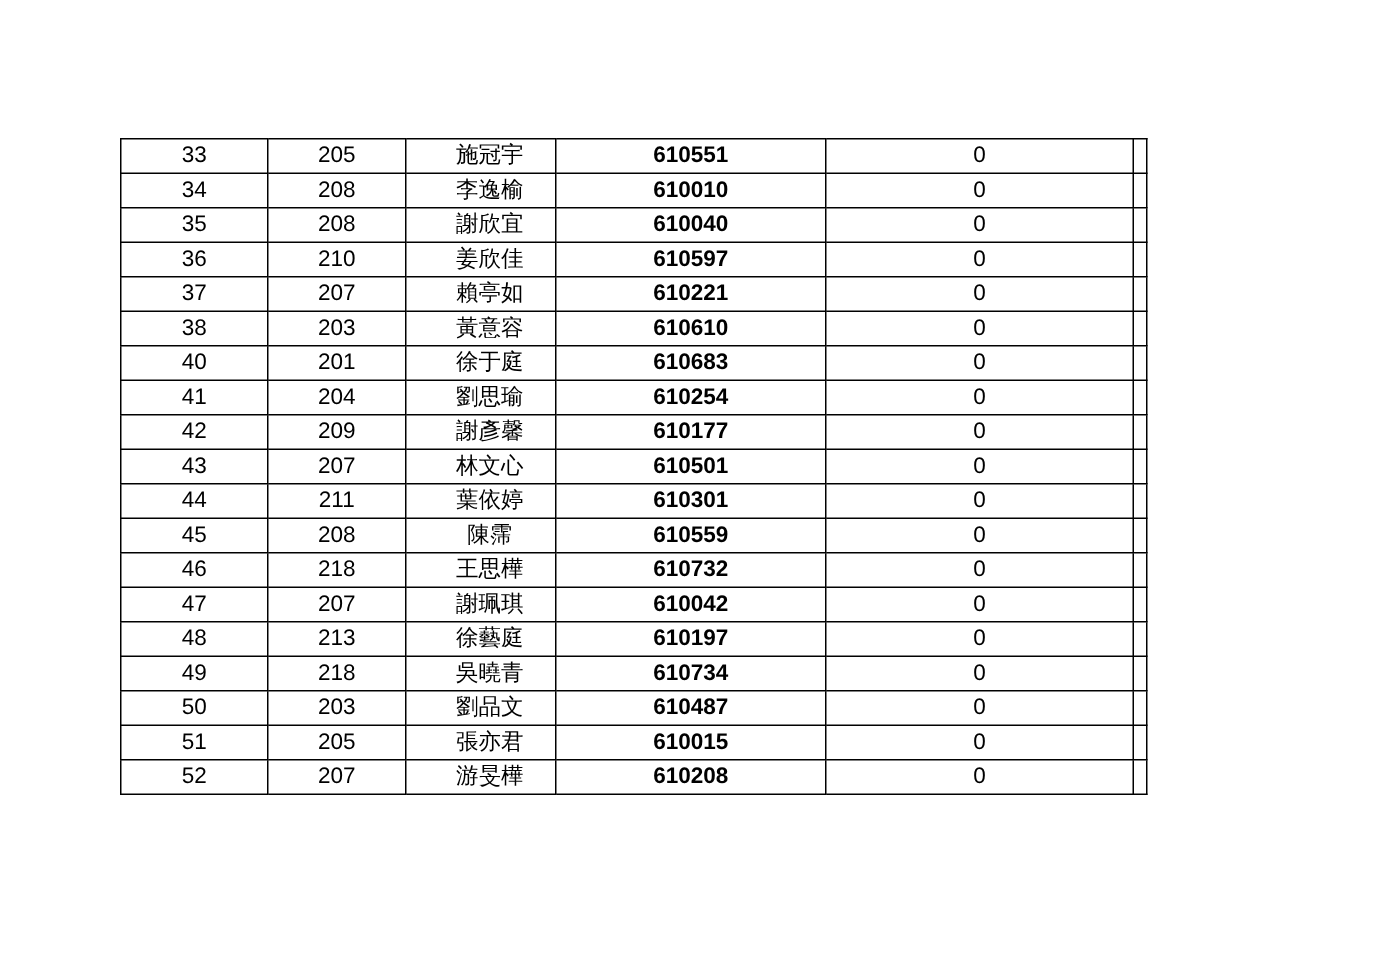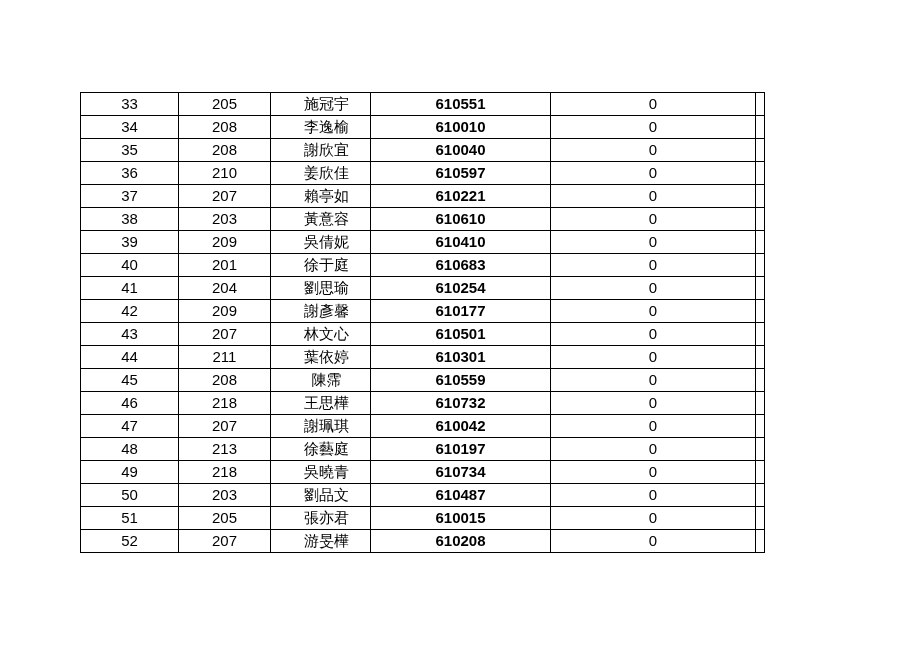--- a/index.html
+++ b/index.html
@@ -85,28 +85,20 @@
         </tr>
         <tr>
           <td class="c1">38</td>
           <td class="c2">203</td>
           <td class="c3">黃意容</td>
           <td class="c4">610610</td>
           <td class="c5">0</td>
           <td class="c6"></td>
         </tr>
         <tr>
-          <td class="c1">39</td>
-          <td class="c2">209</td>
-          <td class="c3">吳倩妮</td>
-          <td class="c4">610410</td>
-          <td class="c5">0</td>
-          <td class="c6"></td>
-        </tr>
-        <tr>
           <td class="c1">40</td>
           <td class="c2">201</td>
           <td class="c3">徐于庭</td>
           <td class="c4">610683</td>
           <td class="c5">0</td>
           <td class="c6"></td>
         </tr>
         <tr>
           <td class="c1">41</td>
           <td class="c2">204</td>

